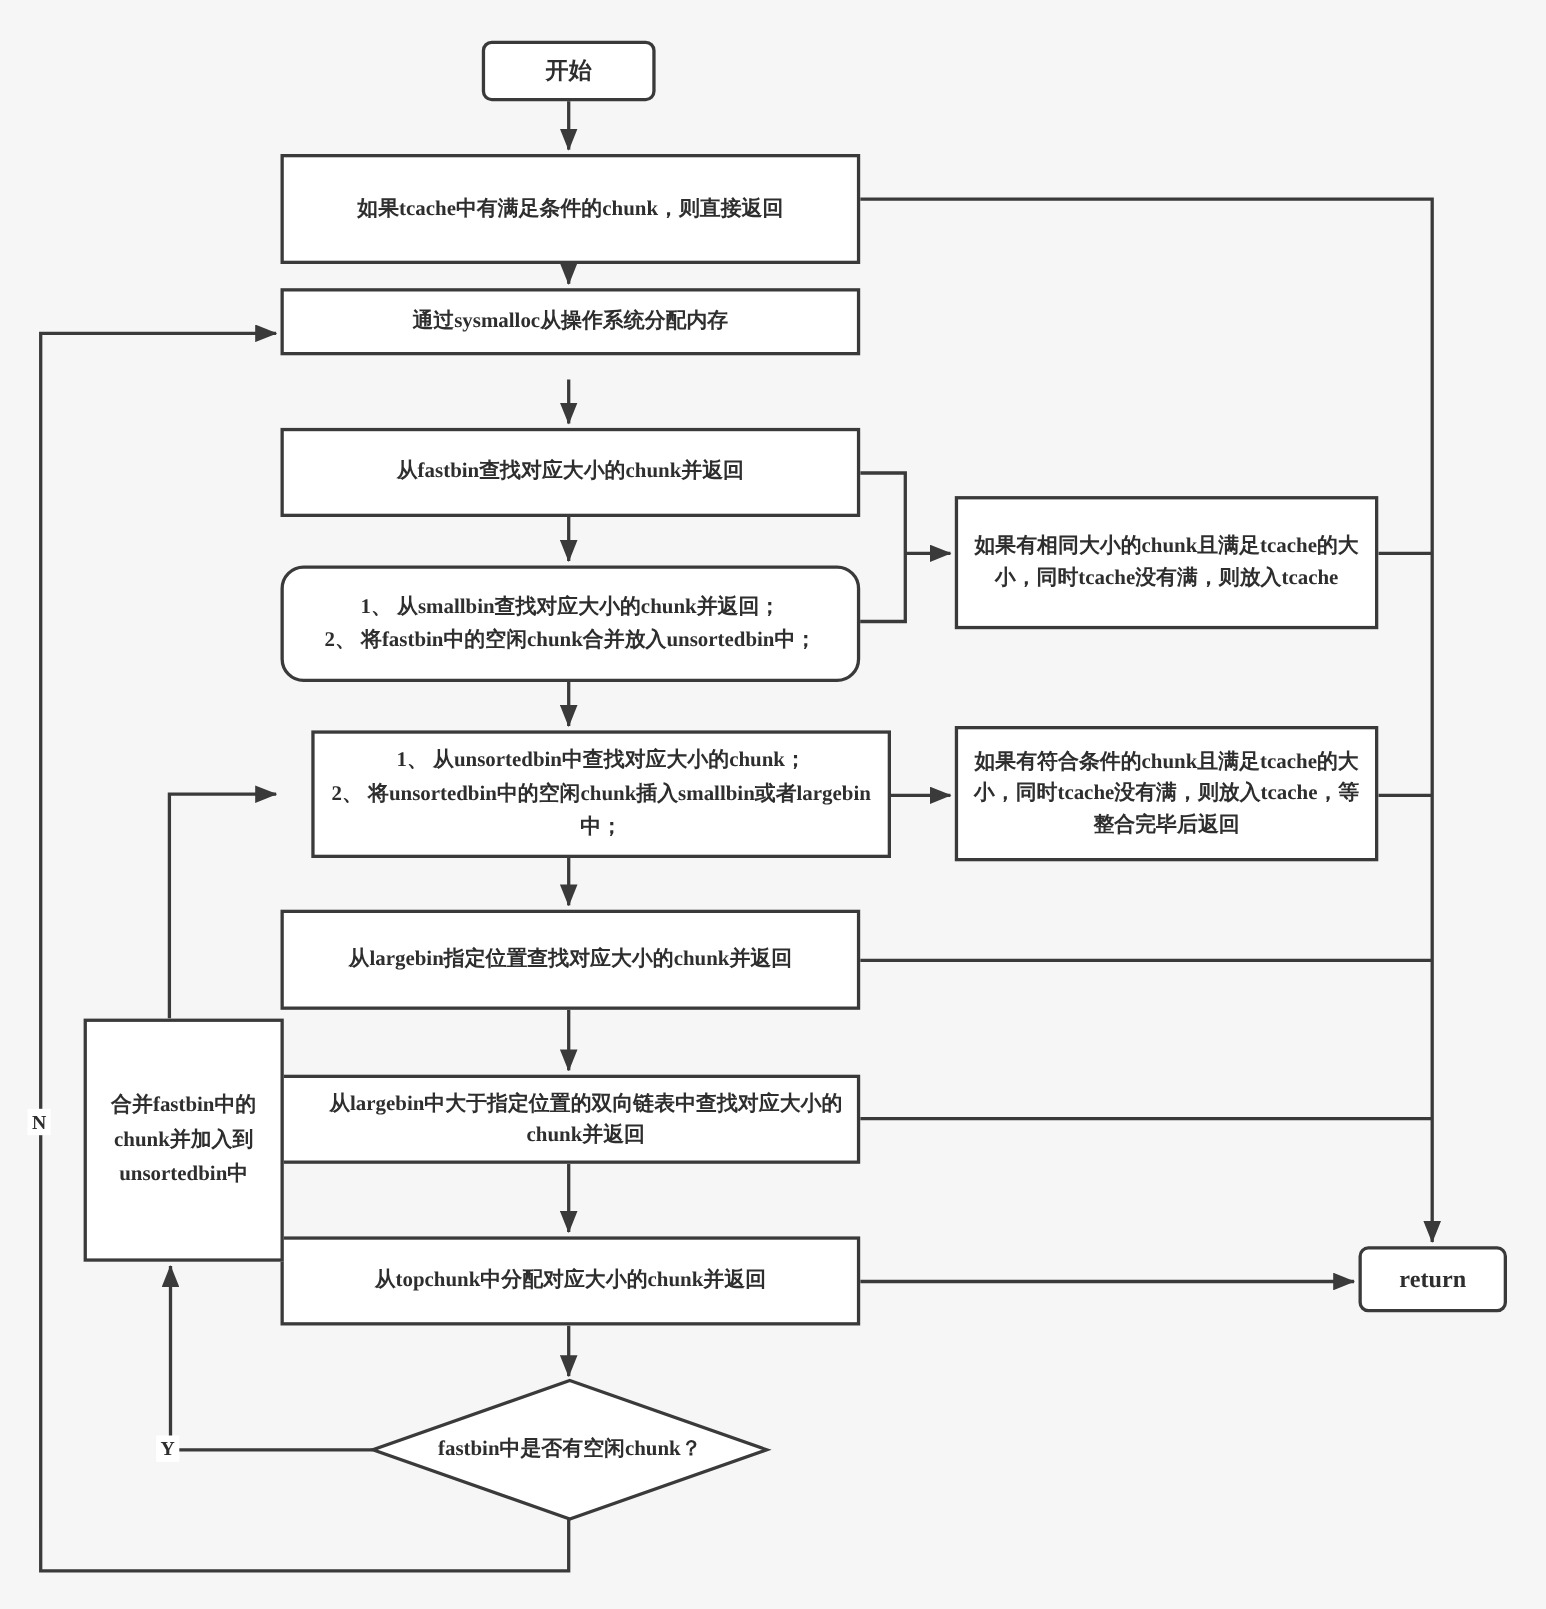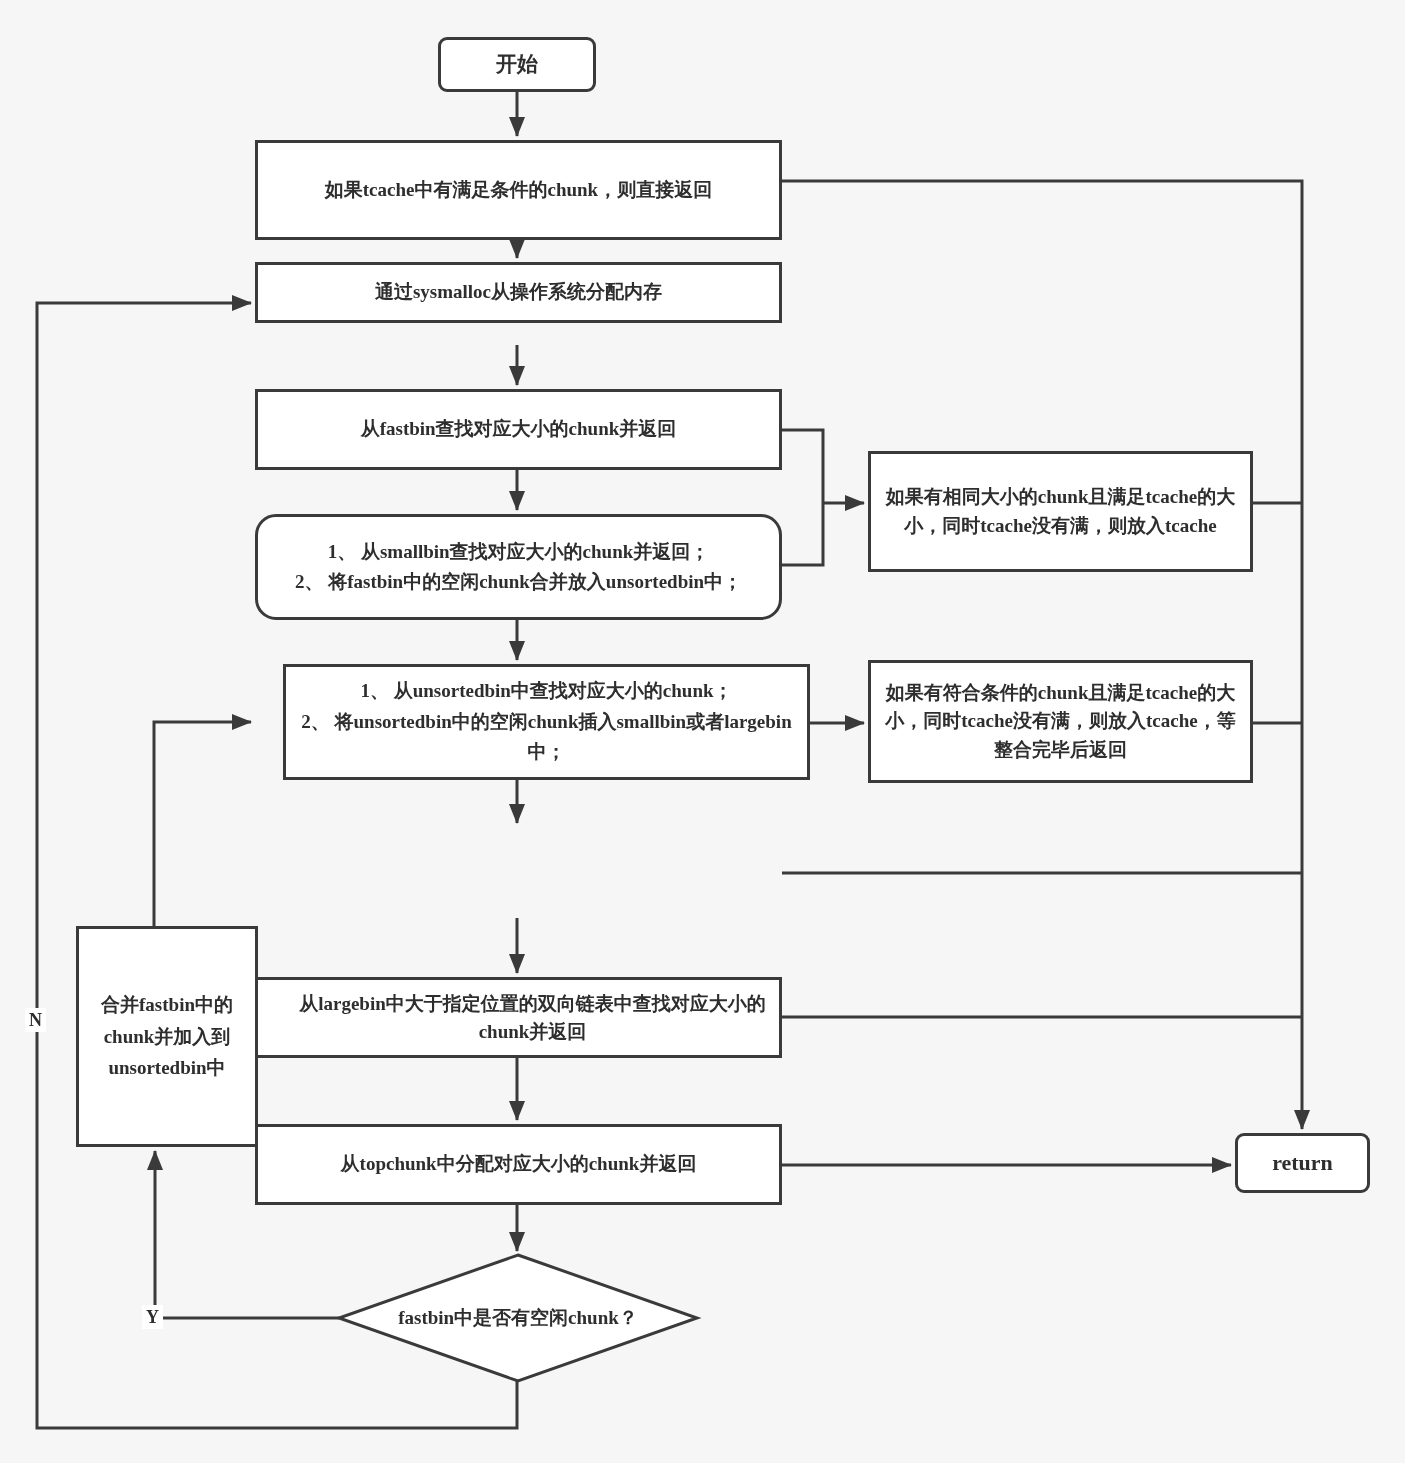--- a/index.html
+++ b/index.html
@@ -113,20 +113,23 @@
   <div class="node" style="left:255px;top:514px;width:527px;height:106px;border-radius:21px;">
     <div>1、 从smallbin查找对应大小的chunk并返回；</div>
     <div>2、 将fastbin中的空闲chunk合并放入unsortedbin中；</div>
   </div>
 
   <div class="node" style="left:255px;top:664px;width:527px;height:116px;margin-left:28px;">
     <div>1、 从unsortedbin中查找对应大小的chunk；</div>
     <div>2、 将unsortedbin中的空闲chunk插入smallbin或者largebin中；</div>
   </div>
 
+  <div class="node" style="left:255px;top:827px;width:527px;height:91px;">
+    <span>从largebin指定位置查找对应大小的chunk并返回</span>
+  </div>
 
   <div class="node" style="left:255px;top:977px;width:527px;height:81px;line-height:1.45;padding-left:40px;">
     <span>从largebin中大于指定位置的双向链表中查找对应大小的chunk并返回</span>
   </div>
 
   <div class="node" style="left:255px;top:1124px;width:527px;height:81px;">
     <span>从topchunk中分配对应大小的chunk并返回</span>
   </div>
 
   <div class="node left-node" style="left:76px;top:926px;width:182px;height:221px;">

